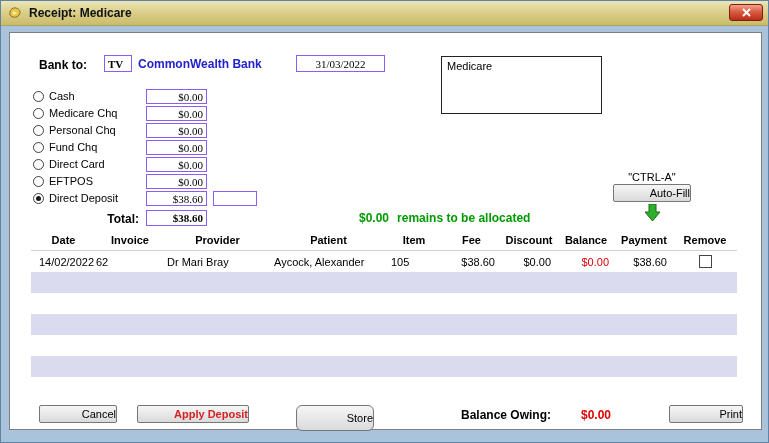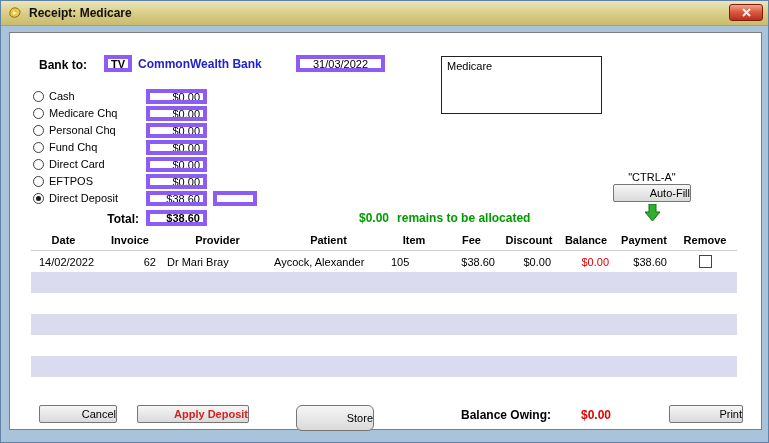--- a/index.html
+++ b/index.html
@@ -15,22 +15,22 @@
   .close-btn { position:absolute; top:3px; right:5px; width:34px; height:17px; border-radius:3px;
     background:linear-gradient(180deg,#f0a58e 0%,#dd5a42 45%,#b72f1a 100%);
     border:1px solid #7d1d10; display:flex; align-items:center; justify-content:center; cursor:pointer; }
 
   
   .panel { position:absolute; left:8px; top:31px; width:753px; height:398px; background:#ffffff; border:1px solid #7f7f7f; }
 
   .lbl { position:absolute; font-size:12px; color:#000; white-space:nowrap;text-align:right; }
   .bold { font-weight:bold; }
 
-  .field { position:absolute; border:4px solid #8b5cf6; background:#fff; font-size:11px;
-    font-family:Liberation Sans, sans-serif; color:#000; padding:0 3px; outline:none; }
+  .field { position:absolute; border:1px solid #8b5cf6; background:#fff; font-size:11px;
+    font-family:Liberation Serif, serif; color:#000; padding:0 3px; outline:none; }
 
   .memo-box { position:absolute; left:440px; top:55px; width:161px; height:58px; border:1px solid #222;
     background:#fff; font-size:11px; padding:3px 5px; }
 
   
   .method-row { position:absolute; left:30px; height:16px; width:240px; }
   .radio { position:absolute; left:2px; top:2px; width:11px; height:11px; border:1px solid #404040;
     border-radius:50%; background:#fff; cursor:pointer; }
   .radio.checked::after { content:""; position:absolute; left:2px; top:2px; width:5px; height:5px;
     border-radius:50%; background:#1a1a1a; }
@@ -50,21 +50,21 @@
   
   .grid-row { display:grid; grid-template-columns:65px 68px 107px 115px 56px 59px 56px 58px 58px 64px;
     align-items:center; width:706px; }
   .thead { position:absolute; left:30px; top:228px; height:22px; font-size:11px; font-weight:bold;
     border-bottom:1px solid #d0d0d0; }
   .thead > div { text-align:center; }
   .tbody { position:absolute; left:30px; top:250px; width:706px; }
   .trow { height:21px; font-size:11px; }
   .trow:nth-child(even) { background:#dbdbef; }
   .c-date { text-align:left; padding-left:8px; }
-  .c-invoice { text-align:right; padding-right:8px; }
+  .c-invoice { padding-right:8px; }
   .c-provider, .c-patient { text-align:left; padding-left:3px; }
   .c-item { text-align:left; padding-left:5px; }
   .c-fee, .c-discount, .c-balance, .c-payment { text-align:right; padding-right:6px; }
   .c-balance { color:#e00000; }
   .c-remove { text-align:center; }
   .checkbox { display:inline-block; width:13px; height:13px; border:1px solid #444; background:#fff;
     vertical-align:middle; cursor:pointer; }
 
   
   .cancel-btn { position:absolute; left:38px; top:404px; width:78px; height:18px; }

